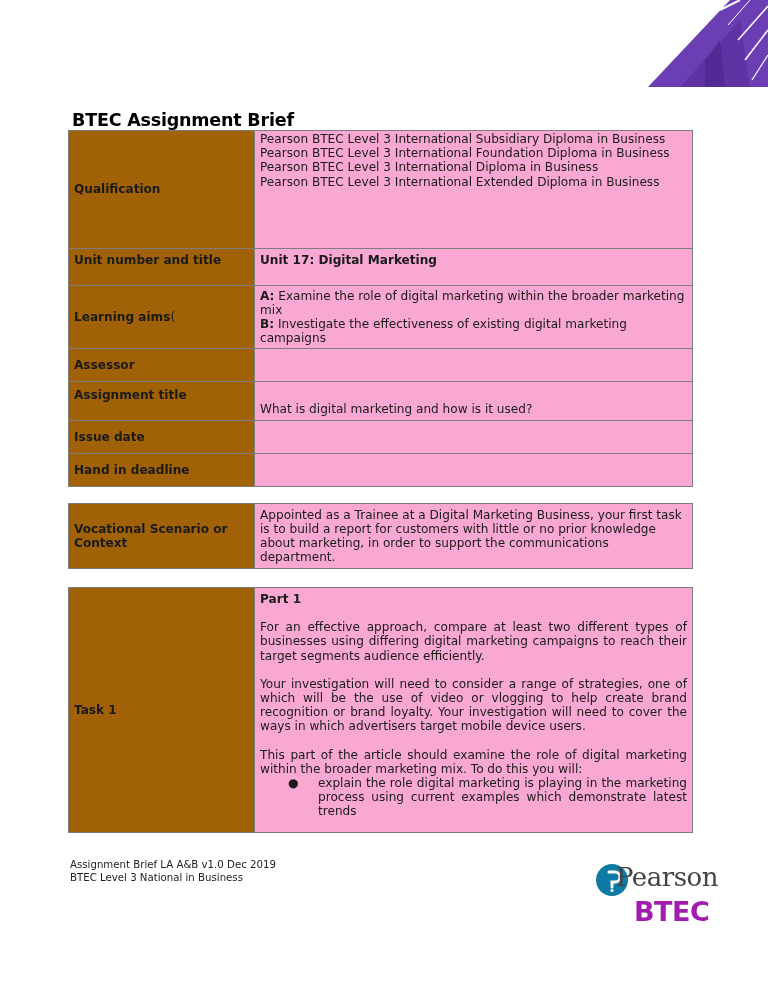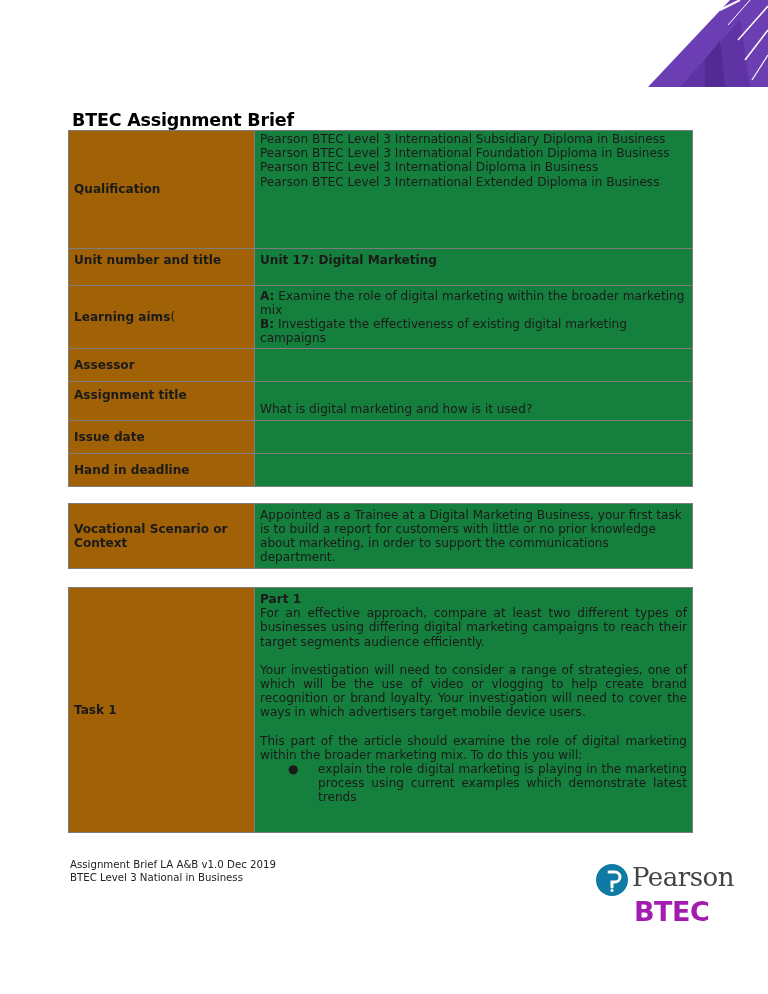--- a/index.html
+++ b/index.html
@@ -2,42 +2,42 @@
 <html><head>
 <meta charset="utf-8">
 <style>
   html, body { margin:0; padding:0; background:#ffffff; }
   body { width:768px; height:994px; position:relative; overflow:hidden; font-family:"DejaVu Sans", "Liberation Sans", sans-serif; color:#1a1a1a; }
   .corner-art { position:absolute; left:620px; top:0; width:148px; height:88px; }
   .title { position:absolute; left:62px; top:100px; margin:10px; font-family:"DejaVu Sans", sans-serif; font-weight:bold; font-size:17.5px; color:#000000; letter-spacing:-0.2px; }
   table { position:absolute; left:68px; border-collapse:collapse; table-layout:fixed; width:625px; }
   td { border:1px solid #7d7d7d; font-size:12.1px; line-height:14.2px; vertical-align:middle; padding:2px 5px 2px 5px; }
   td.lbl { width:175px; background:#a16207; font-weight:bold; }
-  td.val { background:#15803d; }
+  td.val { background:#f9a8d4; }
   #t1 { top:130px; }
   #t2 { top:503px; }
   #t3 { top:587px; }
   .r-qual { height:113px; }
   .r-unit { height:30px; vertical-align:top; padding-top:4px; }
   .r-aims { height:58px; }
   .r-atitle { height:30px; }
   .r-atitle.val { vertical-align:bottom; padding-bottom:4px; }
   .r-atitle.lbl { vertical-align:top; padding-top:6px;}
   .r-blank { height:28px; }
   .r-voc { height:60px; }
   .task-val { text-align:justify; vertical-align:top; padding-top:4px; padding-bottom:2px; height:238px; }
-  .task-val p { margin:0 0 14px 0; }
+  .task-val p { margin:14px 0 14px 0; }
   .task-val p.last { margin:0; }
   .bullet-list { margin:0; padding:0 0 0 58px; list-style:none; }
   .bullet-list li { position:relative; }
   .bullet-list li .dot { position:absolute; left:-30px; top:0; }
   .footer { position:absolute; left:70px; top:858px; font-size:10.2px; line-height:13px; color:#222; }
   .logo { position:absolute; left:596px; top:862px; width:120px; height:66px; }
   .logo-circle { position:absolute; left:0; top:2px; width:32px; height:32px; border-radius:50%; background:#0f7aa3; }
-  .logo-word { position:absolute; left:36px; top:0; font-family:"DejaVu Serif", serif; font-size:26px; color:#444; letter-spacing:-0.5px; }
+  .logo-word { position:absolute; left:20px; top:0; font-family:"DejaVu Serif", serif; font-size:26px; color:#444; letter-spacing:-0.5px; }
   .logo-btec { position:absolute; left:38px; top:34px; font-family:"DejaVu Sans", sans-serif; font-weight:bold; font-size:27px; color:#a21caf; letter-spacing:-0.5px; }
   b { font-weight:bold; }
 </style>
 </head>
 <body>
 
 <svg class="corner-art" viewBox="0 0 148 88">
   <polygon points="28,87 110,0 148,0 148,87" fill="#6b3fb3"></polygon>
   <polygon points="60,87 120,20 130,87" fill="#5a2f9e" opacity="0.7"></polygon>
   <polygon points="85,60 100,40 105,87 85,87" fill="#4a2488" opacity="0.6"></polygon>

